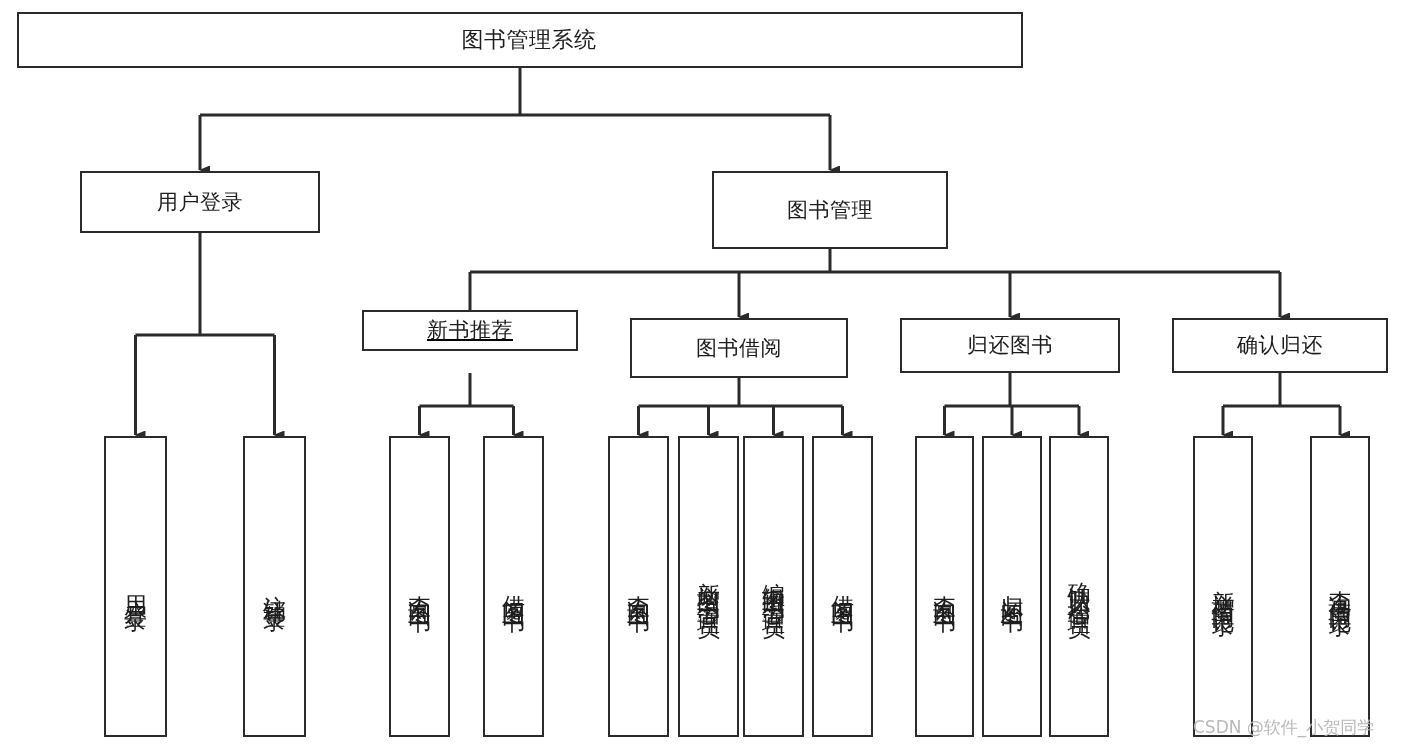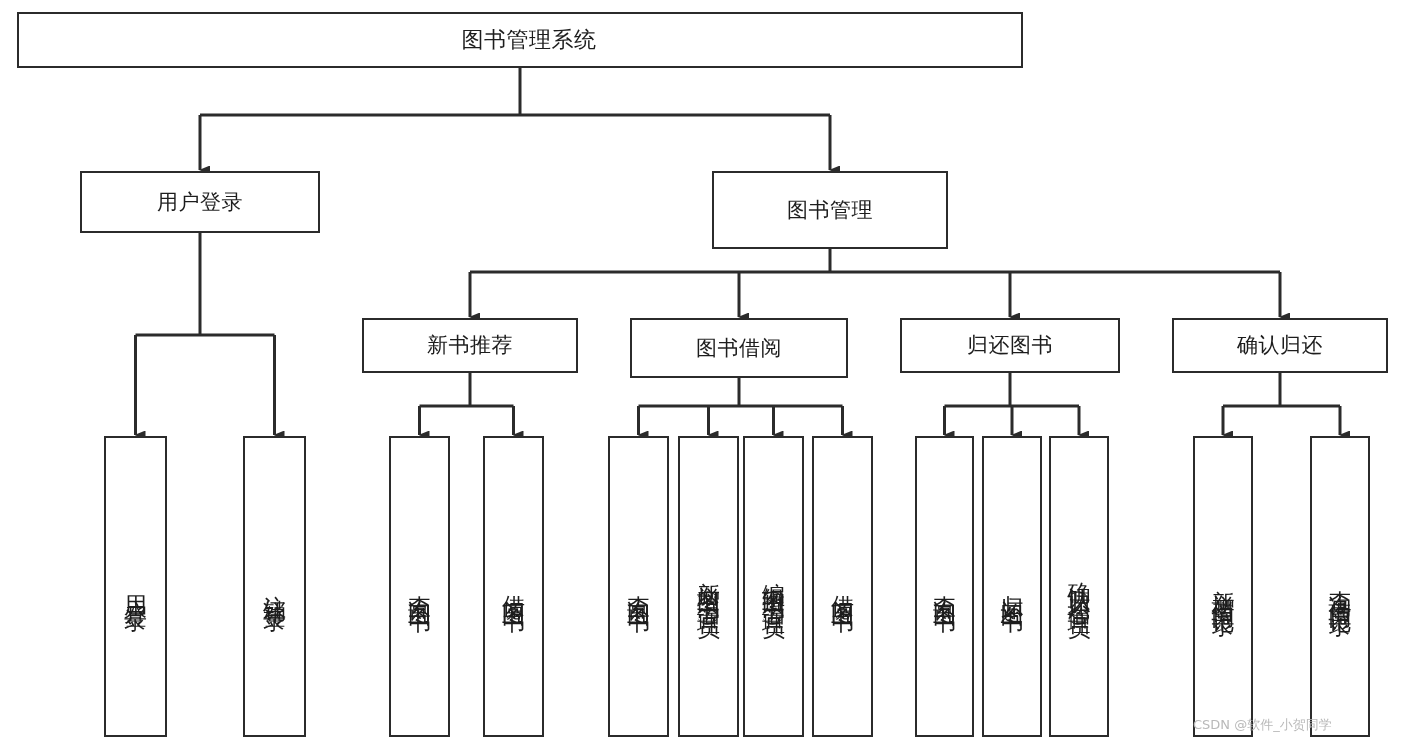--- a/index.html
+++ b/index.html
@@ -57,21 +57,21 @@
     writing-mode: vertical-rl;
     text-orientation: upright;
     font-size: 23px;
     letter-spacing: 5px;
     line-height: 1;
     margin: 0 auto;
   }
   .watermark {
     position: absolute;
     color: #b9b9b9;
-    font-size: 13px;
+    font-size: 17px;
     white-space: nowrap;
     z-index: 3;
     font-family: "DejaVu Sans", "Liberation Sans", sans-serif;
   }
 </style>
 </head>
 <body>
 
 <div id="canvas">
 
@@ -121,21 +121,21 @@
   <div id="nodes">
       <div class="node horiz root" style="left: 17px; top: 12px; width: 1006px; height: 56px; padding-left: 18px;">
         <span class="label">图书管理系统</span>
       </div>
       <div class="node horiz" style="left: 80px; top: 171px; width: 240px; height: 62px;">
         <span class="label">用户登录</span>
       </div>
       <div class="node horiz" style="left: 712px; top: 171px; width: 236px; height: 78px;">
         <span class="label">图书管理</span>
       </div>
-      <div class="node horiz" style="left: 362px; top: 318px; width: 216px; height: 55px;">
+      <div class="node horiz" style="left: 362px; top: 310px; width: 216px; height: 41px; text-decoration: underline;">
         <span class="label">新书推荐</span>
       </div>
       <div class="node horiz" style="left: 630px; top: 318px; width: 218px; height: 60px;">
         <span class="label">图书借阅</span>
       </div>
       <div class="node horiz" style="left: 900px; top: 318px; width: 220px; height: 55px;">
         <span class="label">归还图书</span>
       </div>
       <div class="node horiz" style="left: 1172px; top: 318px; width: 216px; height: 55px;">
         <span class="label">确认归还</span>

